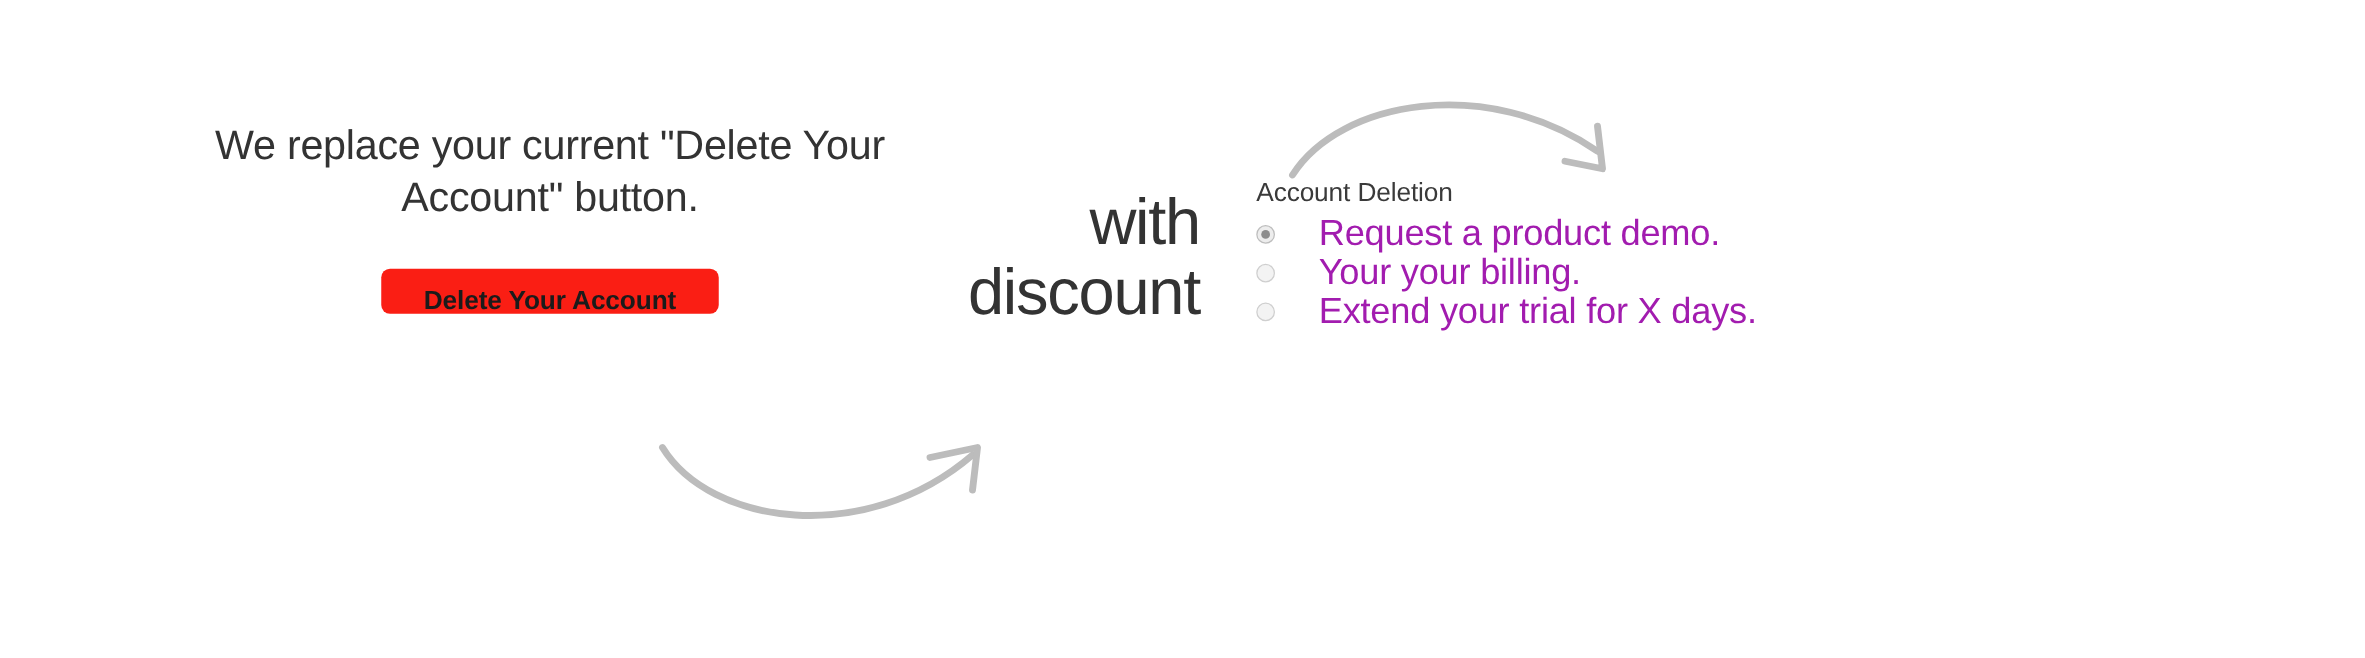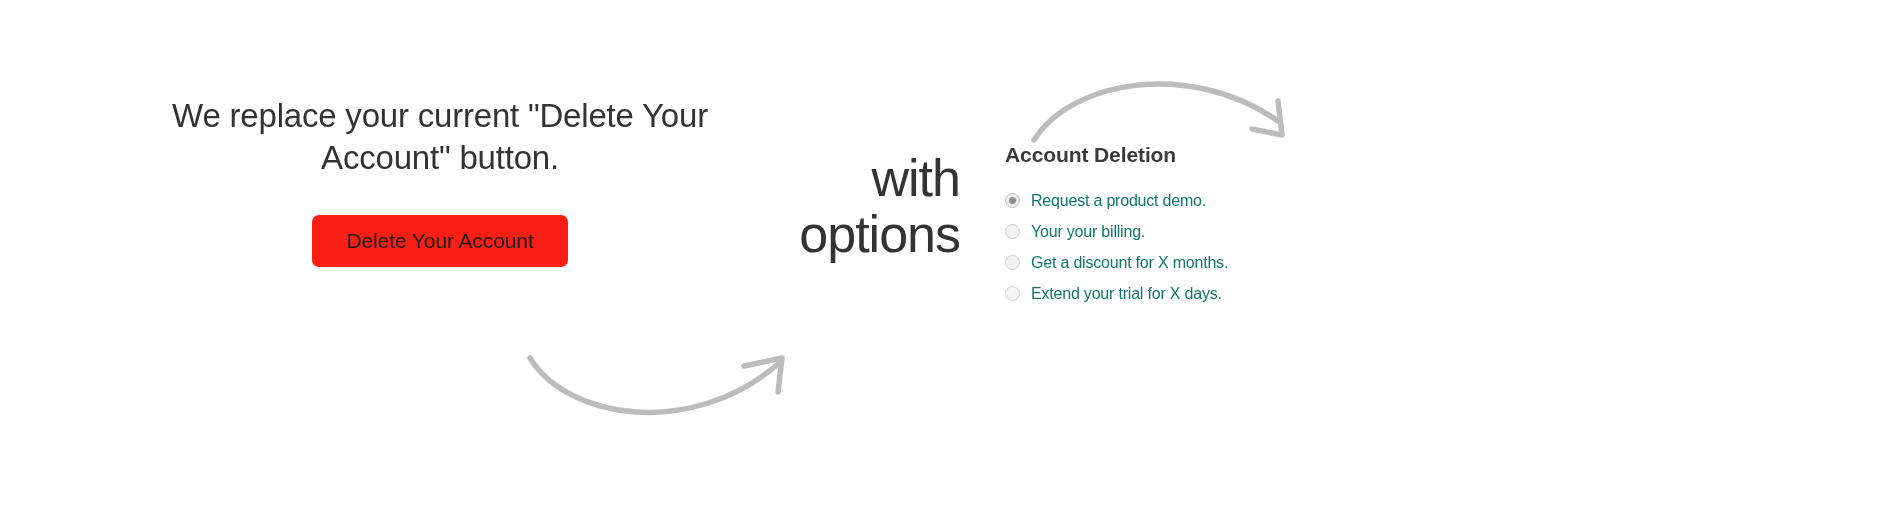--- a/index.html
+++ b/index.html
@@ -43,25 +43,25 @@
     display: flex;
     justify-content: center;
   }
   .delete-btn {
     display: inline-block;
     background: #FA1E14;
     color: #1b1b1b;
     border: none;
     border-radius: 7px;
     padding: 0 34px;
-    height: 52px;
+    height: 36px;
     line-height: 52px;
     font-size: 21px;
     font-family: "Liberation Sans", sans-serif;
-    font-weight: 400;
+    font-weight: 700;
     letter-spacing: -0.1px;
     cursor: pointer;
   }
 
   
   .center-col {
     position: absolute;
     left: 700px;
     top: 150px;
     width: 260px;
@@ -79,23 +79,23 @@
   
   .right-col {
     position: absolute;
     left: 1005px;
     top: 143px;
     width: 700px;
   }
   .panel-title {
     font-size: 21px;
     color: #3a3a3a;
-    font-weight: 700;
+    font-weight: 400;
     letter-spacing: -0.1px;
-    margin-bottom: 18px;
+    margin-bottom: 5px;
   }
   .opt-list {
     list-style: none;
     margin: 0;
     padding: 0;
   }
   .opt-item {
     display: flex;
     align-items: center;
     height: 31px;
@@ -122,24 +122,25 @@
     left: 50%;
     top: 50%;
     width: 7px;
     height: 7px;
     margin-left: -3.5px;
     margin-top: -3.5px;
     border-radius: 50%;
     background: #8d8d8d;
   }
   .opt-label {
-    font-size: 16px;
-    color: #0f766e;
+    font-size: 29px;
+    color: #a21caf;
     letter-spacing: -0.2px;
     line-height: 1;
+    margin-left: 24px;
   }
 
   
   .arrow-svg {
     position: absolute;
     overflow: visible;
   }
   .arrow-top { left: 1020px; top: 55px; }
   .arrow-bottom { left: 520px; top: 338px; }
   .arrow-stroke {
@@ -163,21 +164,21 @@
   </div>
 
   <svg class="arrow-svg arrow-top" width="300" height="95" viewBox="0 0 300 95">
     <path class="arrow-stroke" d="M 14 85 C 52 25, 170 5, 258 66"></path>
     <path class="arrow-stroke" d="M 232 74 L 262 80 L 258 46"></path>
   </svg>
 
   <div class="center-col">
     <div class="with-options">
       <span class="l1">with</span>
-      <span class="l2">options</span>
+      <span class="l2">discount</span>
     </div>
   </div>
 
   <svg class="arrow-svg arrow-bottom" width="300" height="95" viewBox="0 0 300 95">
     <path class="arrow-stroke" d="M 10 20 C 48 82, 172 100, 258 26"></path>
     <path class="arrow-stroke" d="M 224 28 L 262 20 L 258 54"></path>
   </svg>
 
   <div class="right-col">
     <div class="panel-title">Account Deletion</div>
@@ -185,22 +186,18 @@
       <li class="opt-item">
         <span class="radio checked"></span>
         <span class="opt-label">Request a product demo.</span>
       </li>
       <li class="opt-item">
         <span class="radio"></span>
         <span class="opt-label">Your your billing.</span>
       </li>
       <li class="opt-item">
         <span class="radio"></span>
-        <span class="opt-label">Get a discount for X months.</span>
-      </li>
-      <li class="opt-item">
-        <span class="radio"></span>
         <span class="opt-label">Extend your trial for X days.</span>
       </li>
     </ul>
   </div>
 
 </div>
 
 </body></html>

